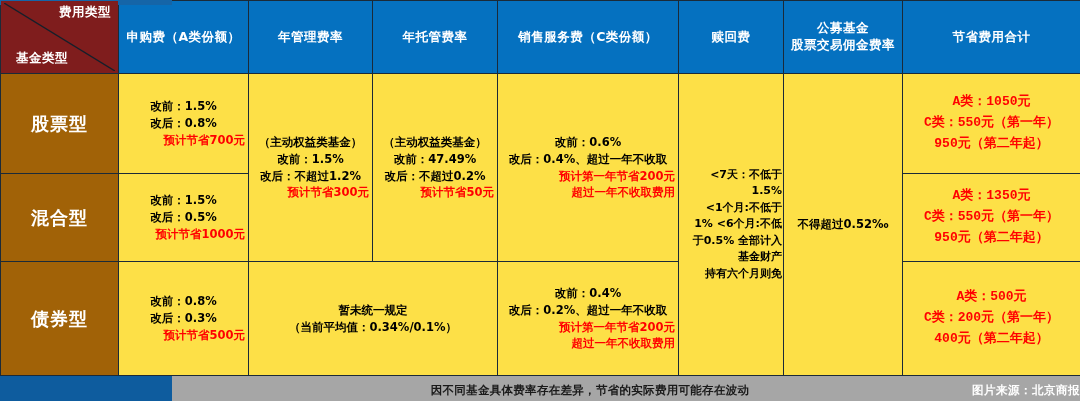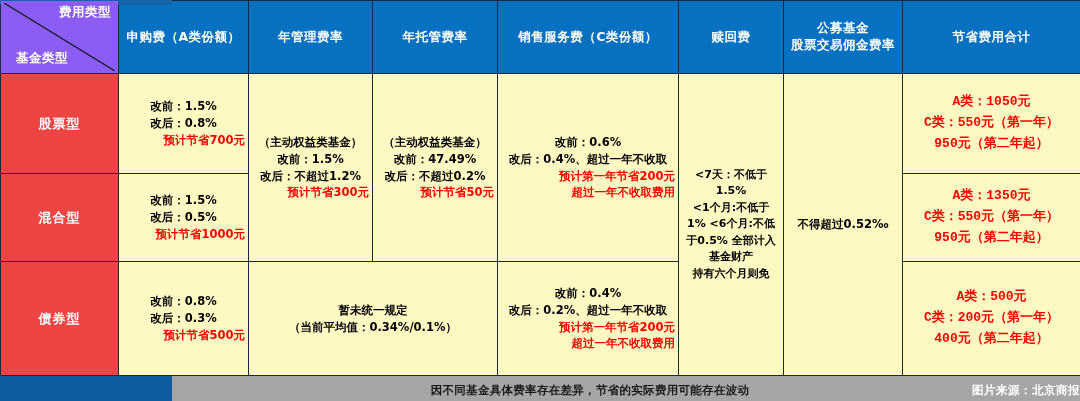--- a/index.html
+++ b/index.html
@@ -38,21 +38,21 @@
     background: #0571c0;
     color: #ffffff;
     font-weight: bold;
     font-size: 12.5px;
     line-height: 1.35;
     letter-spacing: 0.5px;
     border-color: #0b4d82;
   }
   
   td.corner {
-    background: #8b5cf6;
+    background: #7f1d1d;
     padding: 0;
     position: relative;
     border-color: #0b4d82;
   }
   .corner-inner {
     position: relative;
     width: 100%;
     height: 68px;
   }
   .corner-diag {
@@ -75,49 +75,50 @@
     left: 4px;
     color: #ffffff;
     font-weight: bold;
     font-size: 12.5px;
     letter-spacing: 0.5px;
     margin-left: 8px;
   }
 
   
   td.rowlabel {
-    background: #ef4444;
-    color: #ffffff;
-    font-weight: bold;
-    font-size: 13px;
+    background: #a16207;
+    color: #ffffff;
+    font-weight: bold;
+    font-size: 18px;
     letter-spacing: 1px;
     border-color: #0b3f6b;
   }
 
   
   td.data {
-    background: #fef9c3;
+    background: #fde047;
     color: #000000;
     font-size: 11.5px;
     line-height: 1.45;
     font-weight: bold;
     margin-left: 15px;
   }
   td.data .line { white-space: nowrap; }
   td.data .wrapline { white-space: normal; }
   .red {
     color: #ff0000;
     text-align: right;
   }
 
   
   td.data.narrow {
     font-size: 11px;
     line-height: 1.5;
     padding: 2px 1px;
+    text-align: right;
   }
   td.data.narrow .wrapline { white-space: normal; }
 
   
   td.data.savings {
     font-size: 13px;
     line-height: 1.6;
     font-family: Liberation Mono, monospace;
   }
   td.data.savings .line { color: #ff0000; }

